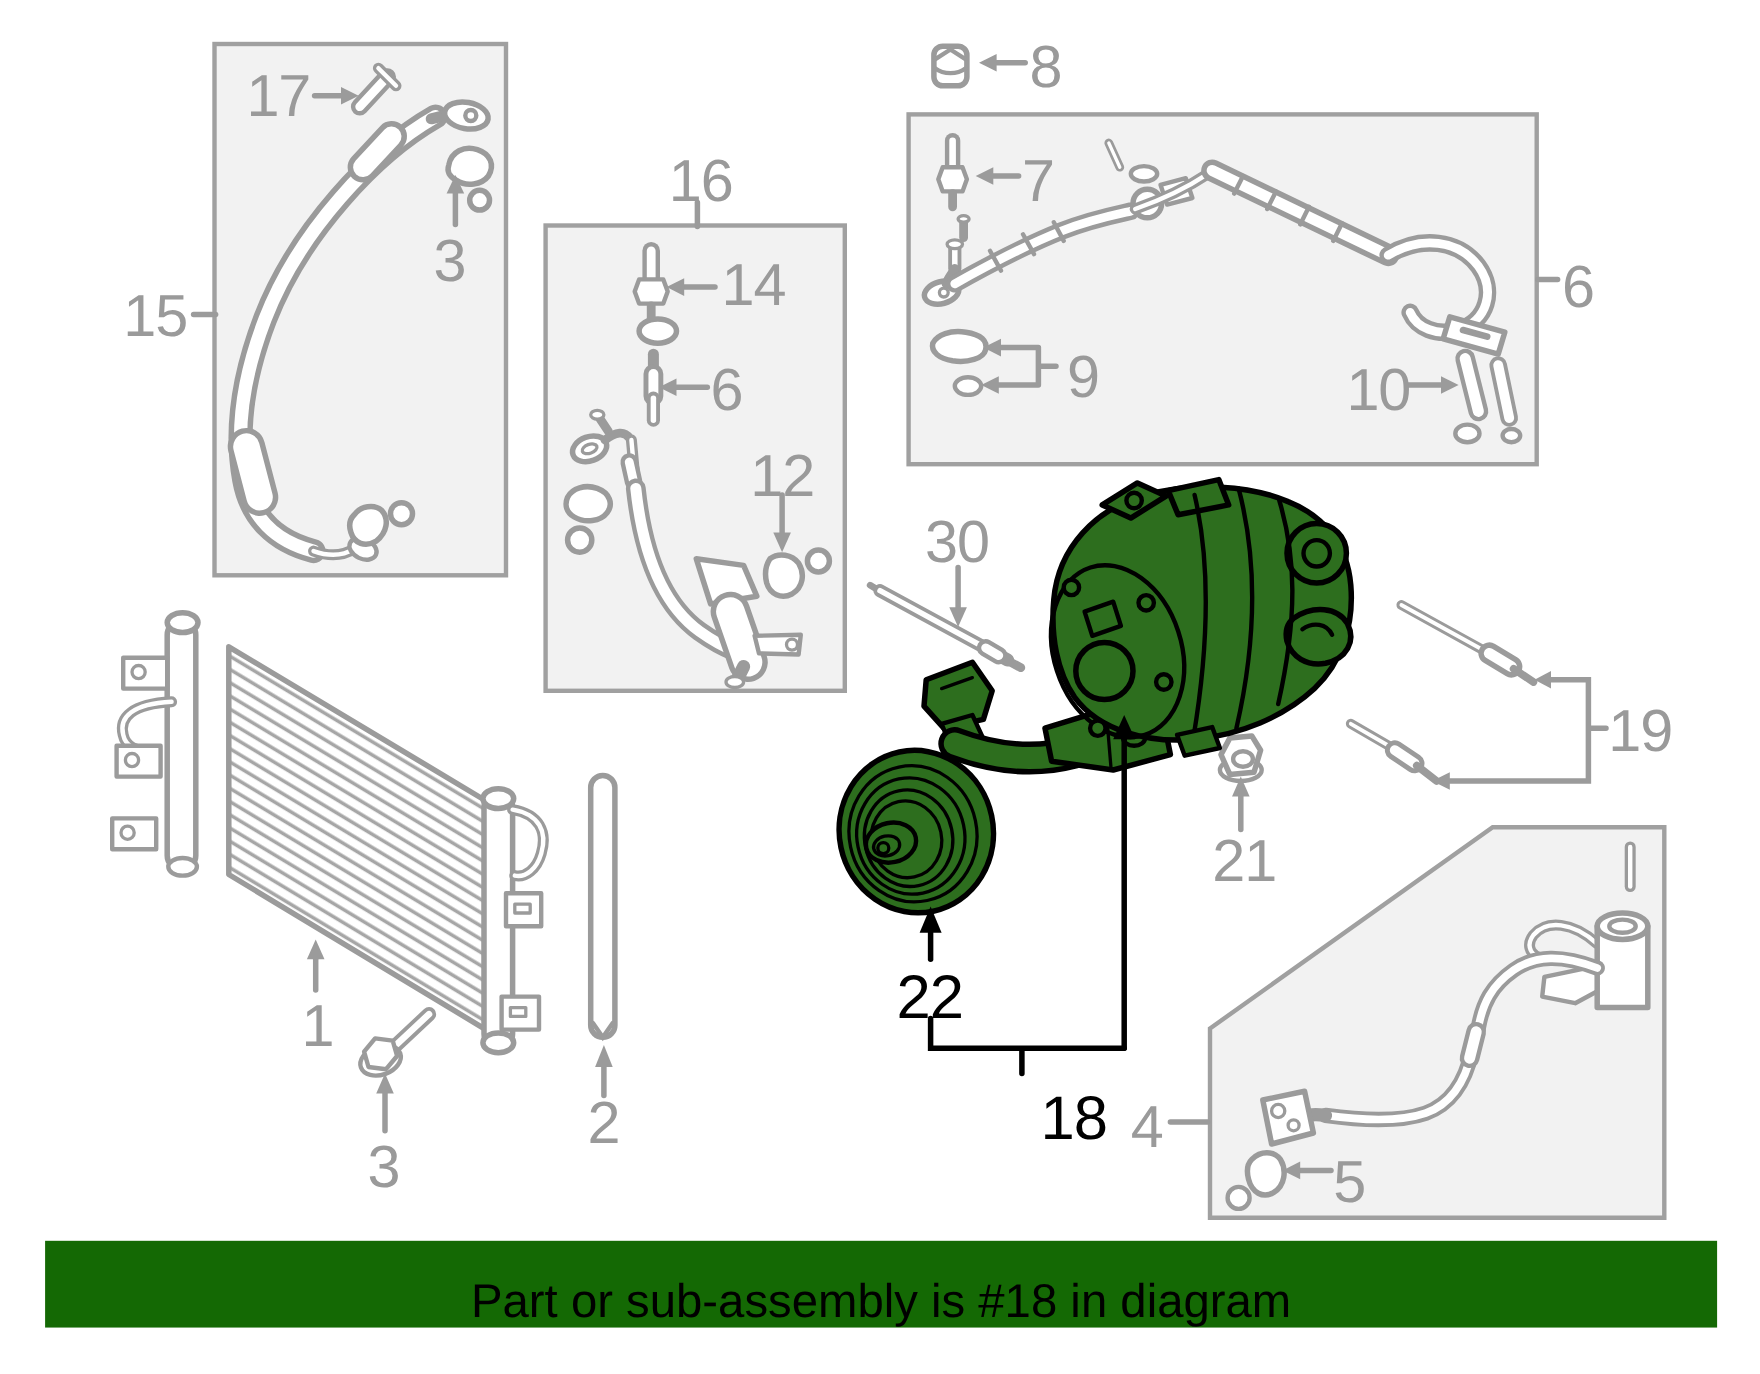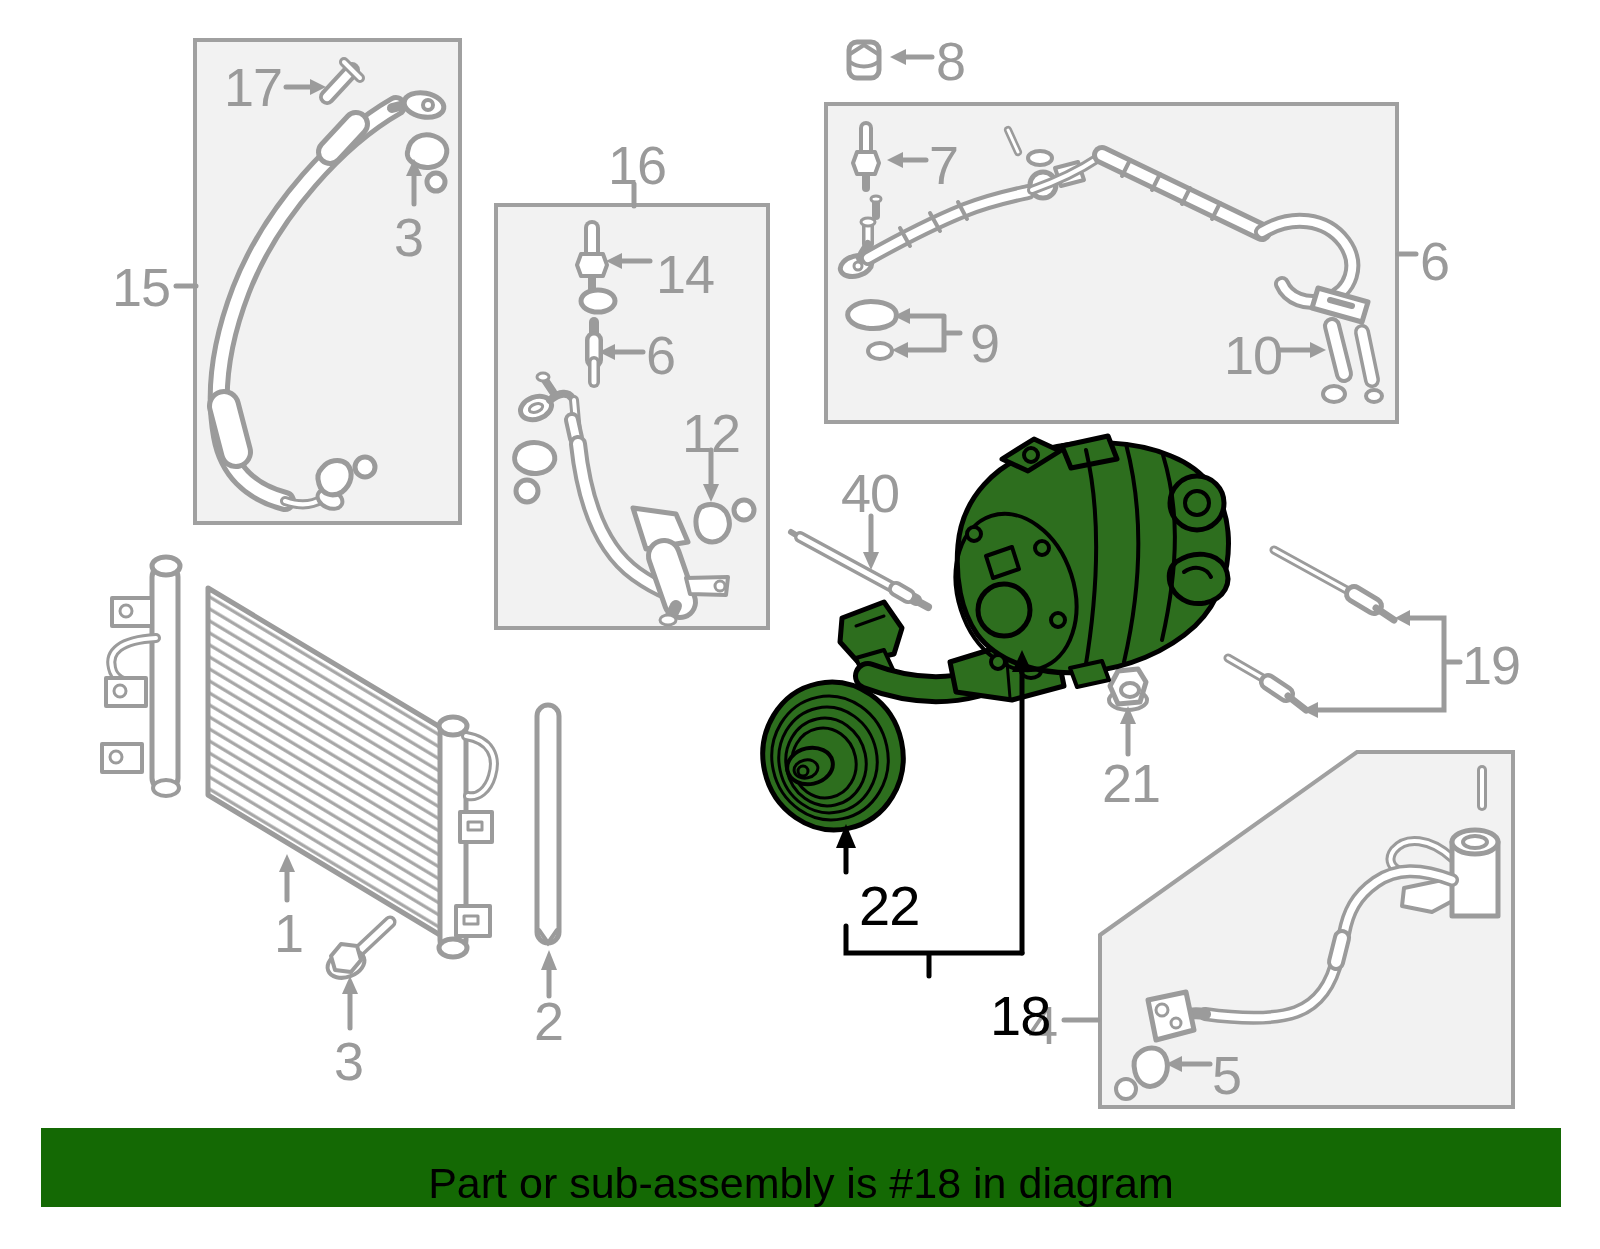--- a/index.html
+++ b/index.html
@@ -1,21 +1,21 @@
 <!DOCTYPE html>
 <html><head>
 <meta charset="utf-8">
 <style>
   html,body{margin:0;padding:0;background:#ffffff;}
   .stage{position:relative;width:1600px;height:1207px;background:#ffffff;overflow:hidden;
          font-family:"Liberation Sans", sans-serif;}
   svg.art{position:absolute;left:0;top:0;}
   .lbl{position:absolute;font-size:54px;line-height:1;color:#9a9a9a;letter-spacing:-1px;
        font-family:"Liberation Sans", sans-serif;user-select:none;}
-  .lbl--black{color:#000000;font-size:56px;margin-left:44px;}
+  .lbl--black{color:#000000;font-size:56px;}
   .banner{position:absolute;left:41px;top:1128px;width:1520px;height:110px;background:#146904;
           display:flex;flex-direction:column;align-items:center;justify-content:center;}
   .banner div{color:#000000;font-size:43px;line-height:52px;white-space:nowrap;}
 </style>
 </head>
 <body>
 
 <div class="stage">
 
 <svg class="art" width="1600" height="1249" viewBox="0 0 1600 1249">
@@ -327,29 +327,29 @@
     <path d="M846,926 L846,953 L1022,953 M929,953 L929,976" fill="none"></path>
     <path d="M1022,953 L1022,672" fill="none"></path>
     <polygon points="1012,672 1032,672 1022,650" stroke="none"></polygon>
   </g>
 </svg>
 
 <div class="lbl" style="left:224px;top:60px">17</div>
 <div class="lbl" style="left:394px;top:210px">3</div>
 <div class="lbl" style="left:112px;top:260px">15</div>
 <div class="lbl" style="left:608px;top:138px">16</div>
-<div class="lbl" style="left:656px;top:247px">14</div>
+<div class="lbl" style="left:656px;top:232px">14</div>
 <div class="lbl" style="left:646px;top:328px">6</div>
 <div class="lbl" style="left:682px;top:406px">12</div>
 <div class="lbl" style="left:936px;top:34px">8</div>
 <div class="lbl" style="left:929px;top:138px">7</div>
 <div class="lbl" style="left:970px;top:316px">9</div>
 <div class="lbl" style="left:1420px;top:234px">6</div>
 <div class="lbl" style="left:1224px;top:328px">10</div>
-<div class="lbl" style="left:841px;top:466px">40</div>
+<div class="lbl" style="left:841px;top:466px">30</div>
 <div class="lbl" style="left:1462px;top:638px">19</div>
 <div class="lbl" style="left:1102px;top:756px">21</div>
 <div class="lbl" style="left:274px;top:906px">1</div>
 <div class="lbl" style="left:534px;top:994px">2</div>
 <div class="lbl" style="left:334px;top:1034px">3</div>
 <div class="lbl" style="left:1028px;top:998px">4</div>
 <div class="lbl" style="left:1212px;top:1048px">5</div>
 <div class="lbl lbl--black" style="left:815px;top:878px">22</div>
 <div class="lbl lbl--black" style="left:946px;top:988px">18</div>
 

